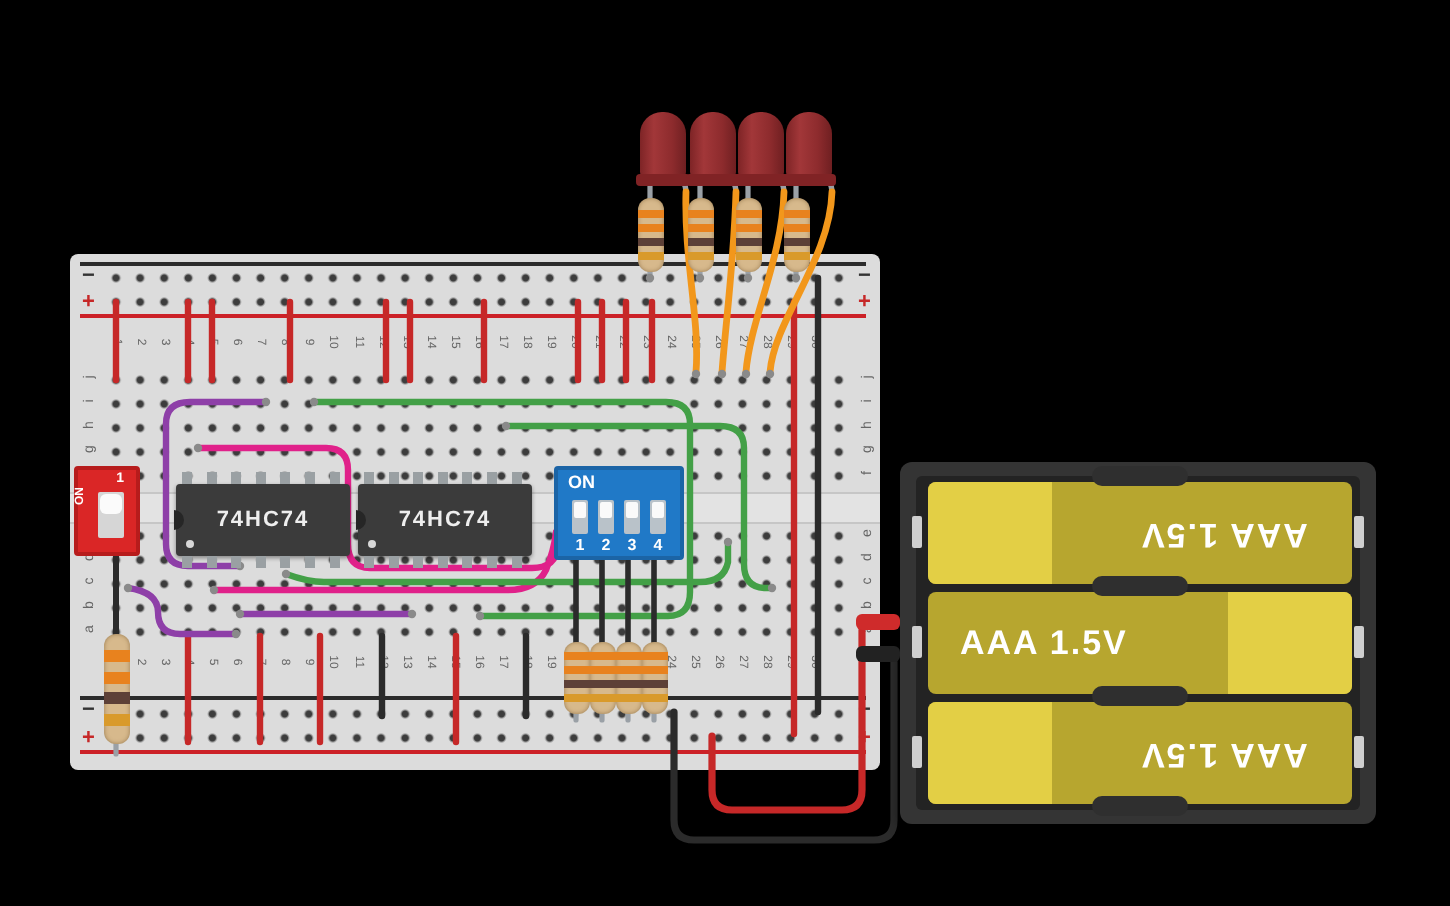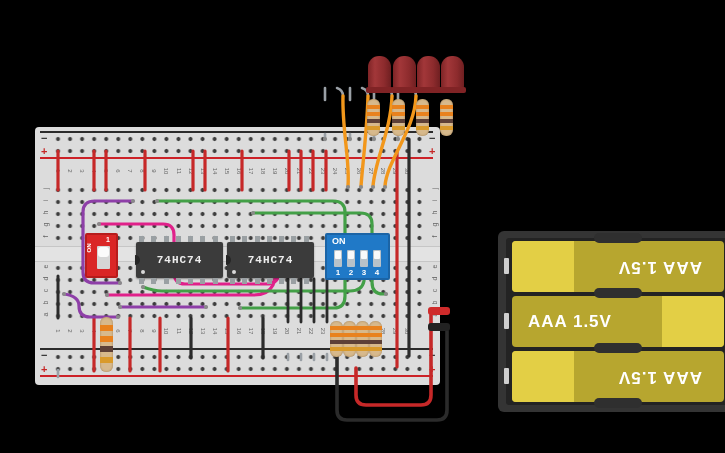--- a/index.html
+++ b/index.html
@@ -17,26 +17,26 @@
   .midgap{position:absolute;left:35px;top:246px;width:405px;height:14px;background:#e3e3e3;z-index:1;
     border-top:1px solid #c6c6c6;border-bottom:1px solid #c6c6c6;}
   .railsym{position:absolute;font-weight:bold;font-size:11px;line-height:10px;z-index:2;}
   .rowletter{position:absolute;font-size:7px;color:#666;transform:rotate(-90deg);z-index:2;width:8px;text-align:center;}
   .colnum{position:absolute;font-size:6px;color:#666;transform:rotate(90deg);z-index:2;width:10px;text-align:center;}
 
   
   #wires{position:absolute;left:0;top:0;z-index:2;}
 
   
-  .comp{position:absolute;z-index:3;margin-left:48px;}
+  .comp{position:absolute;z-index:3;}
 
   
   .ic{width:87px;height:36px;background:#3b3b3b;border-radius:2px;display:flex;align-items:center;justify-content:center;
       box-shadow:0 1px 2px rgba(0,0,0,.4);}
-  .ic .lbl{color:#eee;font-family:Liberation Mono, monospace;font-weight:bold;font-size:11px;letter-spacing:1px;}
+  .ic .lbl{color:#eee;font-family:Liberation Sans, sans-serif;font-weight:bold;font-size:11px;letter-spacing:1px;}
   .ic:before,.ic:after{content:"";position:absolute;left:3px;right:3px;height:6px;
       background:repeating-linear-gradient(90deg,#9aa0a3 0 5px,rgba(0,0,0,0) 5px 12.3px);}
   .ic:before{top:-6px;} .ic:after{bottom:-6px;}
   .ic .dot{position:absolute;left:5px;bottom:4px;width:4px;height:4px;border-radius:50%;background:#d8d8d8;}
   .ic .notch{position:absolute;left:-1px;top:13px;width:5px;height:10px;background:#262626;border-radius:0 5px 5px 0;}
 
   
   .dip{left:277px;top:233px;width:65px;height:47px;background:#2079c7;border:2px solid #1b64a6;box-sizing:border-box;border-radius:2px;}
   .dip .on{position:absolute;left:5px;top:1px;color:#fff;font-weight:bold;font-size:9px;}
   .dip .slider{position:absolute;top:15px;width:8px;height:17px;background:#b9c2c9;border-radius:1px;}

